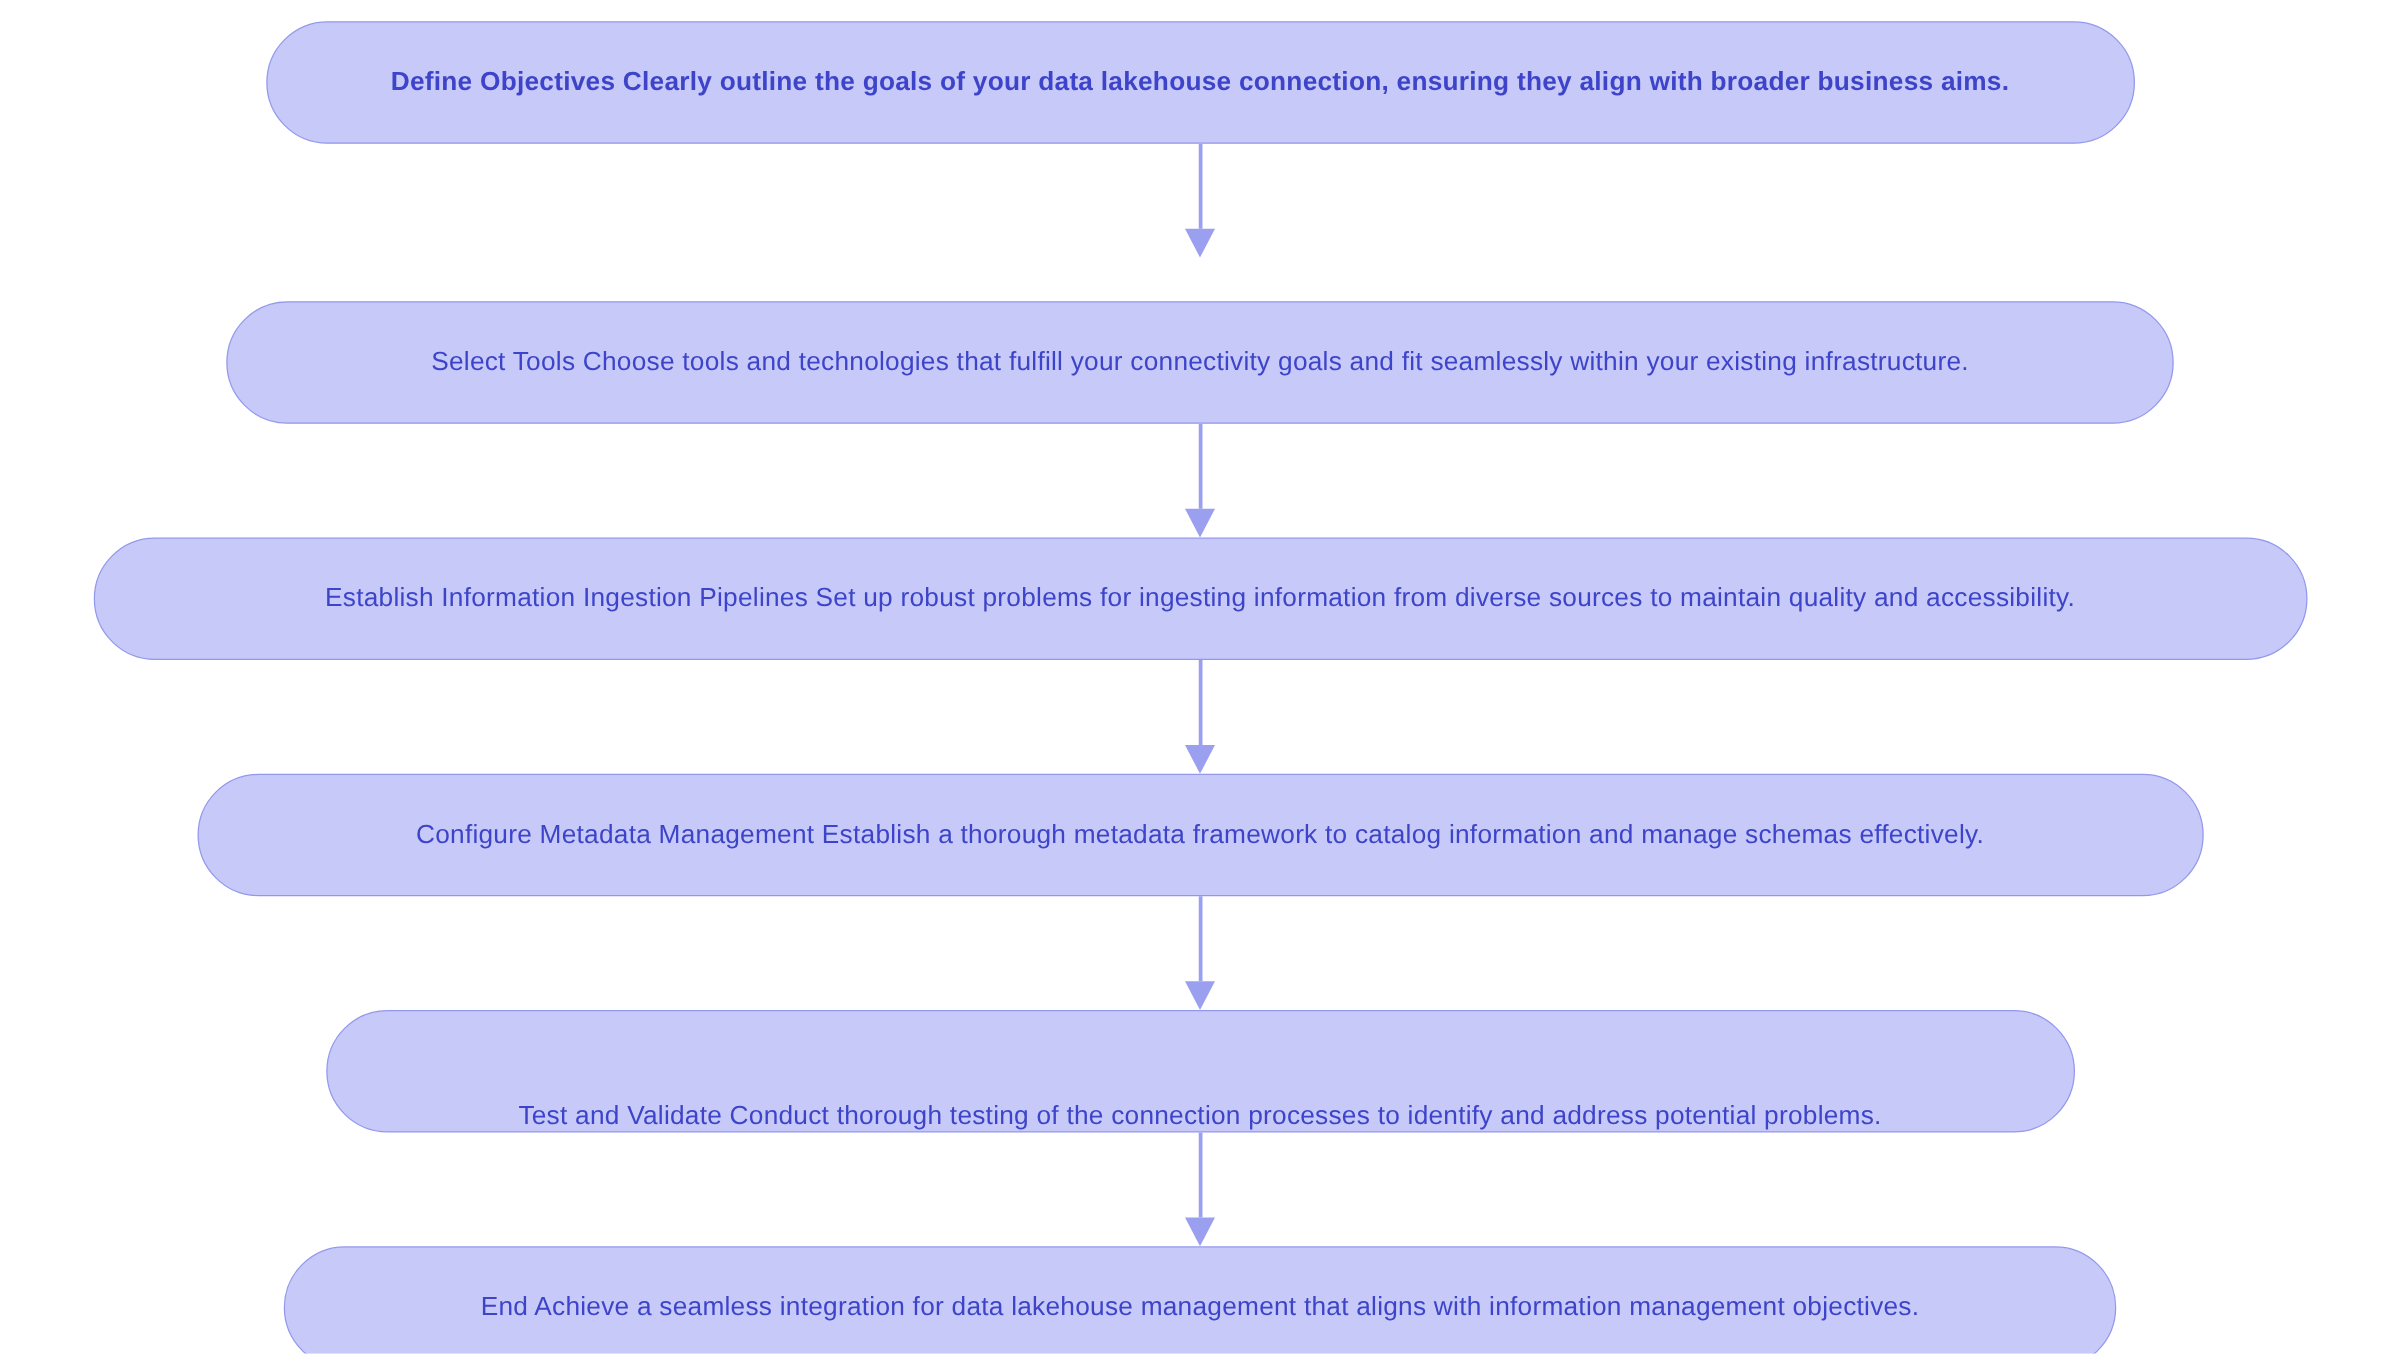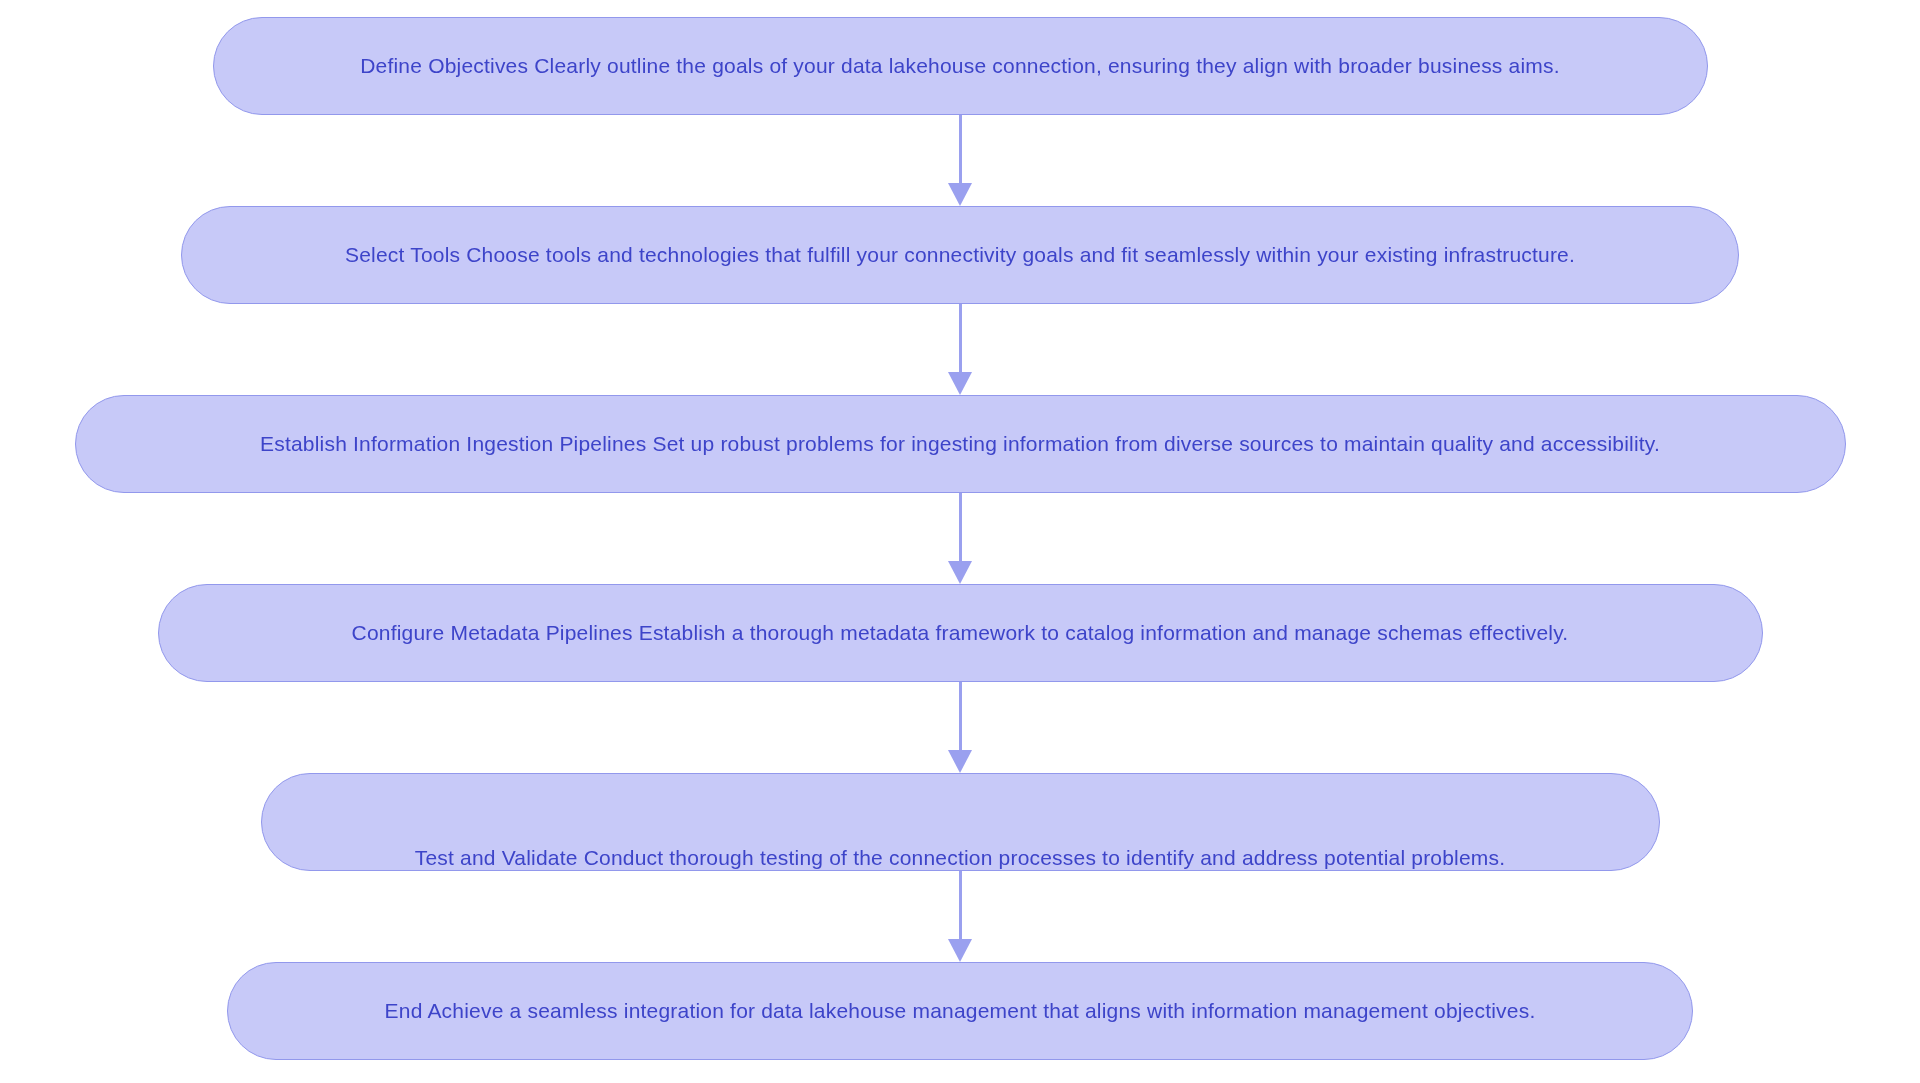--- a/index.html
+++ b/index.html
@@ -29,22 +29,22 @@
     justify-content: center;
     flex: 0 0 auto;
   }
   .node-label {
     color: #3d44c9;
     font-size: 21px;
     letter-spacing: 0.2px;
     text-align: center;
     white-space: nowrap;
   }
-  .n0 { width: 1495px; margin-top: 17px; }
-  .n1 { width: 1558px; }
+  .n0 { width: 1495px; margin-top: 17px; font-weight: bold; }
+  .n1 { width: 1558px; margin-top: 35px; }
   .n2 { width: 1771px; }
   .n3 { width: 1605px; }
   .n4 { width: 1399px; align-items: flex-end; }
   .n5 { width: 1466px; }
   .arrow {
     height: 91px;
     width: 26px;
     flex: 0 0 auto;
     display: flex;
     flex-direction: column;
@@ -89,21 +89,21 @@
   <div class="node n2">
     <span class="node-label">Establish Information Ingestion Pipelines Set up robust problems for ingesting information from diverse sources to maintain quality and accessibility.</span>
   </div>
 
   <div class="arrow">
     <div class="arrow-line"></div>
     <div class="arrow-head"></div>
   </div>
 
   <div class="node n3">
-    <span class="node-label">Configure Metadata Pipelines Establish a thorough metadata framework to catalog information and manage schemas effectively.</span>
+    <span class="node-label">Configure Metadata Management Establish a thorough metadata framework to catalog information and manage schemas effectively.</span>
   </div>
 
   <div class="arrow">
     <div class="arrow-line"></div>
     <div class="arrow-head"></div>
   </div>
 
   <div class="node n4">
     <span class="node-label">Test and Validate Conduct thorough testing of the connection processes to identify and address potential problems.</span>
   </div>

